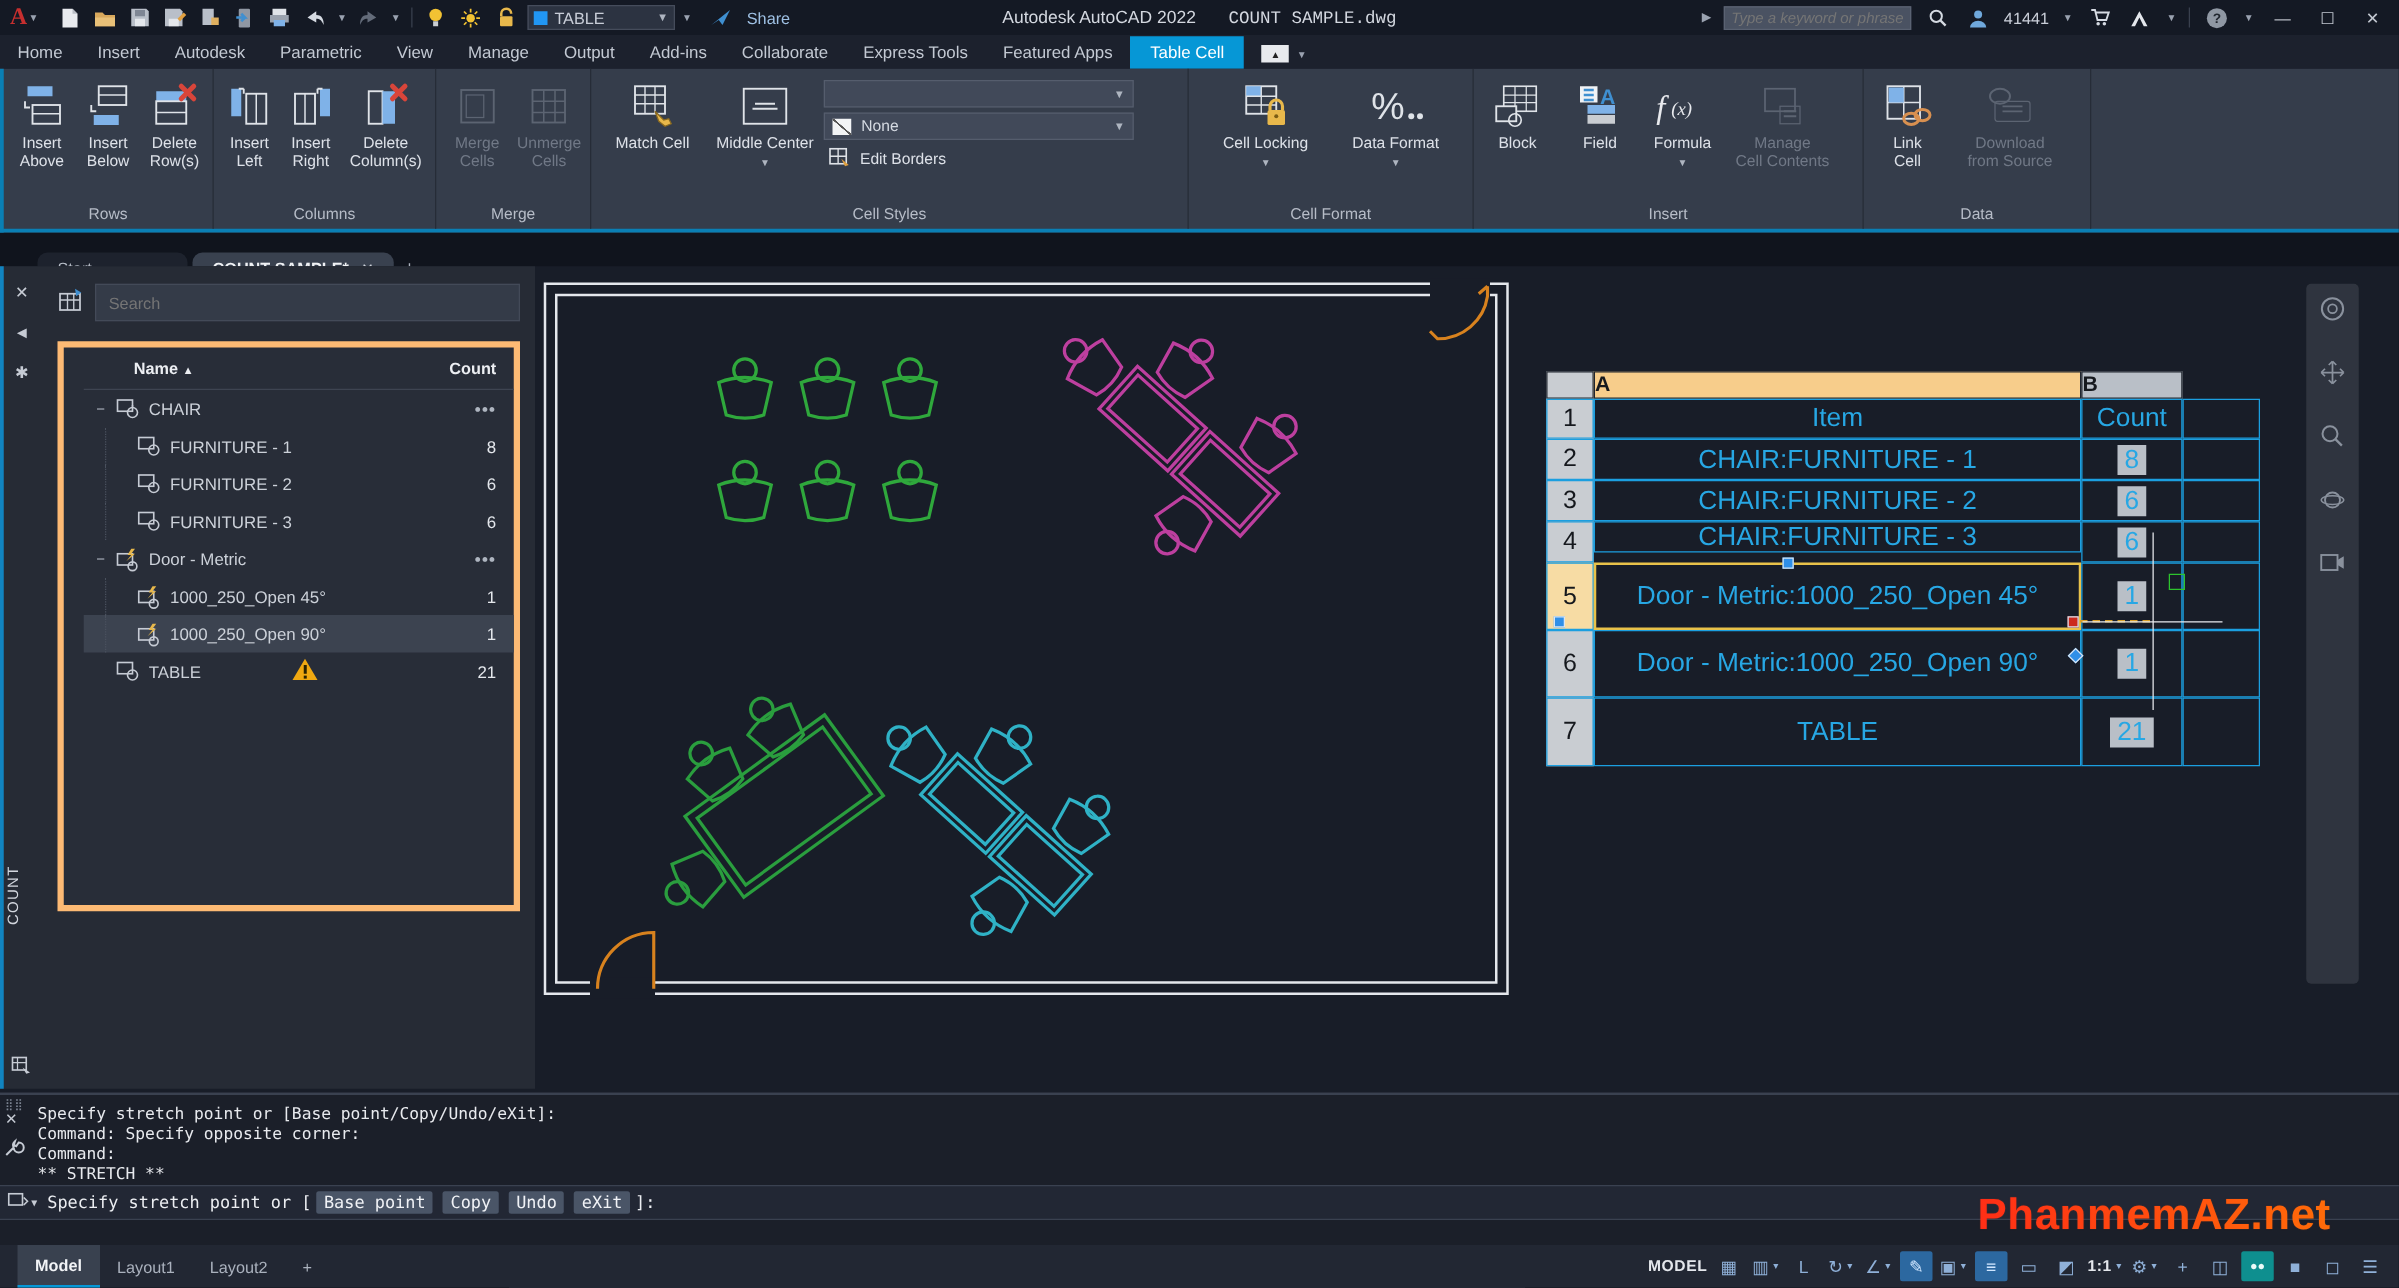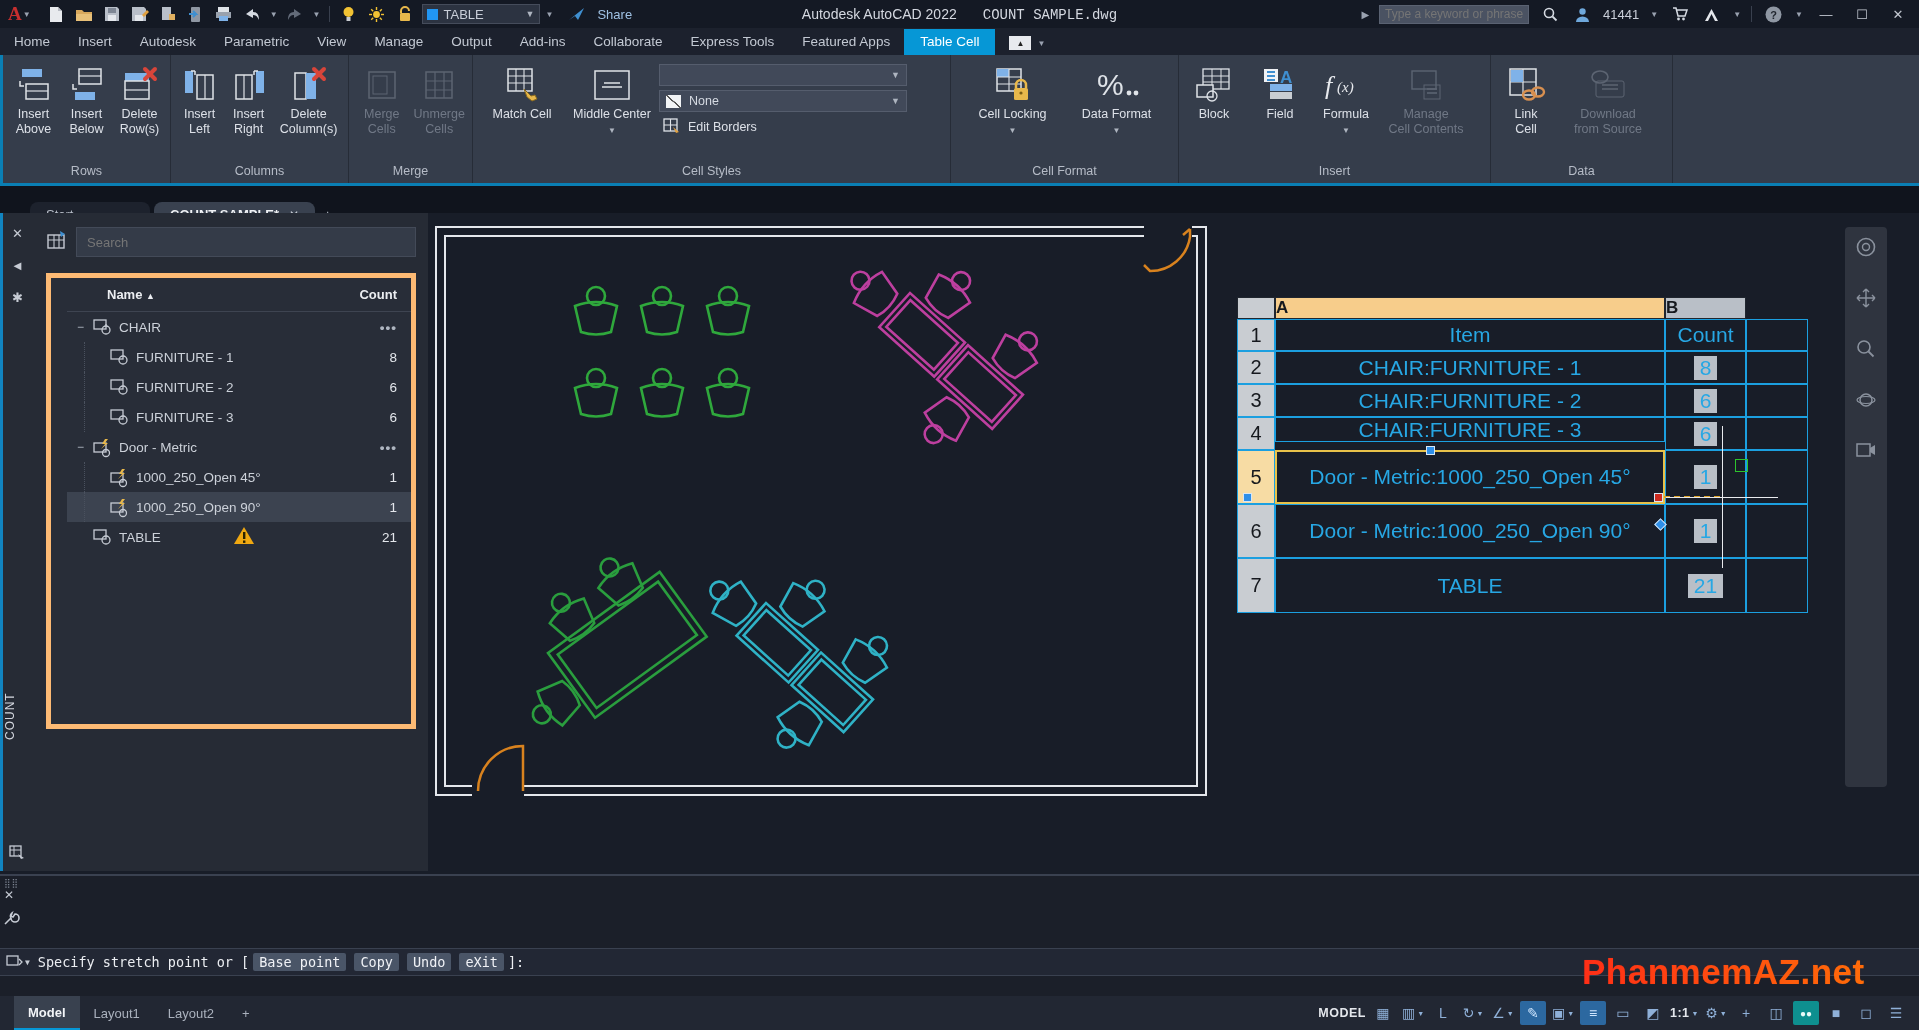--- a/index.html
+++ b/index.html
@@ -16,21 +16,21 @@
   #acad-logo { color:#c62f2f; font-weight:bold; font-size:19px; font-family:"Liberation Serif",serif; margin-left:8px; }
   #layer-box { display:flex; align-items:center; background:#2c3341; border:1px solid #454c5b;
     height:20px; width:118px; padding:0 4px; margin-left:6px; }
   #layer-box .swatch { width:11px; height:11px; background:#2196f3; margin-right:6px; }
   #layer-box .lyr-caret { margin-left:auto; color:#aeb5c0; font-size:9px; }
   #share-lbl { color:#9fc1e4; margin-left:4px; }
   #app-title { position:absolute; left:0; right:0; text-align:center; color:#d4d8e0; font-size:14px; pointer-events:none; }
   #app-title .doc { margin-left:26px;font-family:Liberation Mono, monospace; }
   #tb-right { position:absolute; right:0; top:0; height:28px; display:flex; align-items:center; gap:10px; padding-right:8px; }
   #kw-search { width:150px; height:19px; background:#4a5262; border:1px solid #5a6272; color:#b9bfca;
-    font-size:12px; padding:0 5px; font-family:"Liberation Sans",sans-serif; }
+    font-style:italic; font-size:12px; padding:0 5px; font-family:"Liberation Sans",sans-serif; }
   .win-btn { color:#c2c7d0; width:26px; text-align:center; font-size:13px; }
   .tb-sep { width:1px; height:16px; background:#39404e; }
 
   
   #ribbontabs { position:absolute; left:0; top:28px; width:1919px; height:27px; background:#1c212d;
     display:flex; align-items:flex-end; color:#c3c9d3; font-size:13.5px; }
   .rtab { padding:5px 14px 6px; cursor:default; }
   .rtab.active { background:#0697d6; color:#fff; padding:5px 16px 6px; }
   #ribbon-display { display:flex; align-items:center; gap:5px; margin-left:14px; margin-bottom:5px; }
   #ribbon-display .box { width:22px; height:14px; background:#e8eaee; display:flex; align-items:center; justify-content:center; color:#222; font-size:8px; }
@@ -926,20 +926,24 @@
 </div>
 
 <div id="cmdarea">
   <div id="cmd-grip">⣿⣿</div>
   <div id="cmd-side">
     <span>✕</span>
     <span><svg width="13" height="13">
           <path d="M1 12 L7 6 M7 6 a4 4 0 1 0 4 -4 l-2 3 l-2 -1 l1 -3 a4 4 0 0 0 -1 5" stroke="#c6cbd4" stroke-width="1.6" fill="none"></path>
         </svg></span>
   </div>
+  <div id="cmd-history"><span>Specify stretch point or [Base point/Copy/Undo/eXit]:</span>
+<span>Command: Specify opposite corner:</span>
+<span>Command:</span>
+<span>** STRETCH **</span></div>
   <div id="cmd-active">
     <span class="pfx">
       <span><svg width="16" height="12">
             <rect x="1" y="1" width="11" height="9" stroke="#c6cbd4" stroke-width="1.3" fill="none"></rect>
             <path d="M13 4 l3 3 l-3 3" stroke="#c6cbd4" stroke-width="1.3" fill="none"></path>
           </svg></span>
       <span style="font-size:8px;">▼</span>
     </span>
     <span>Specify stretch point or [</span>
     <span class="kw">Base point</span>

